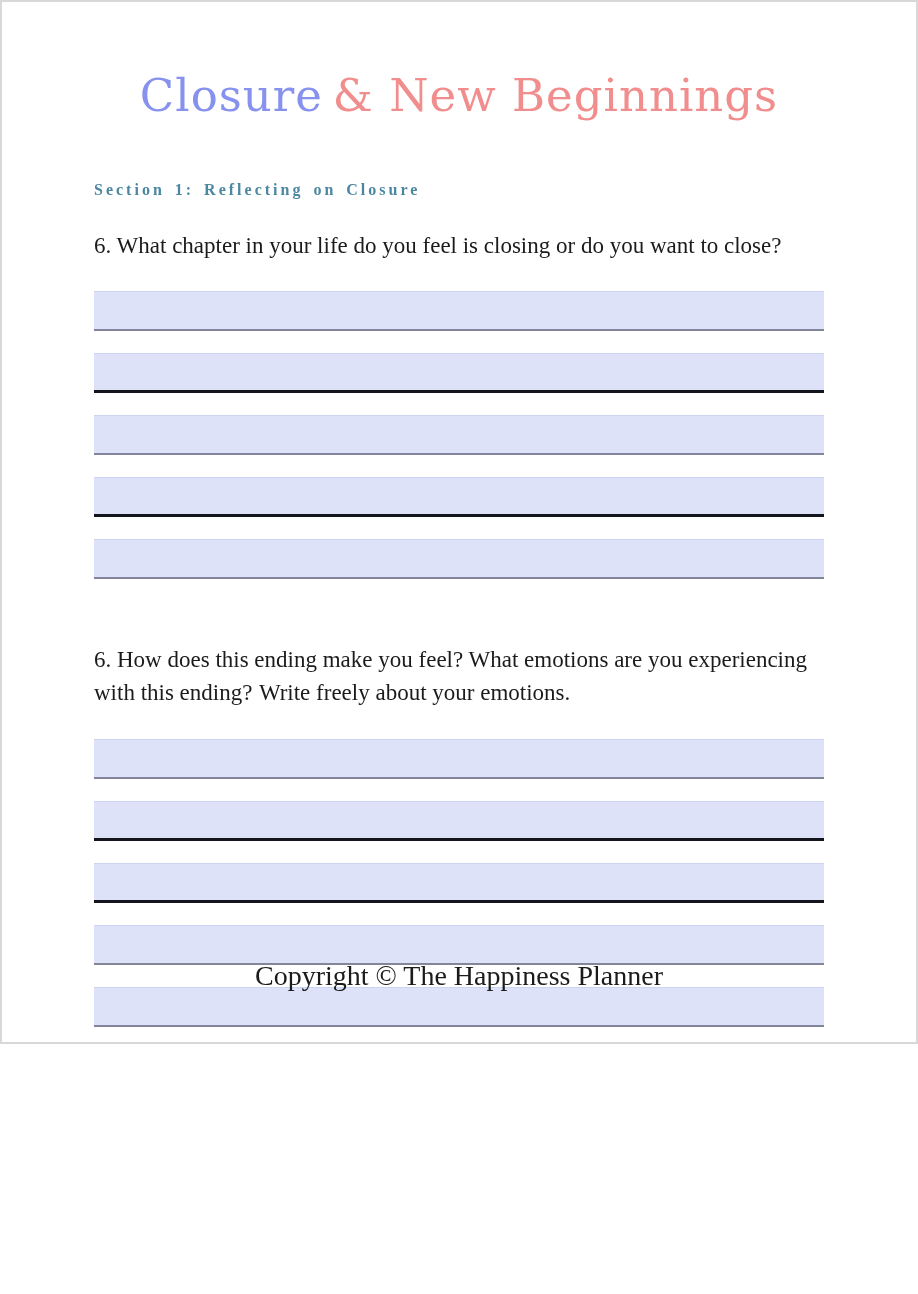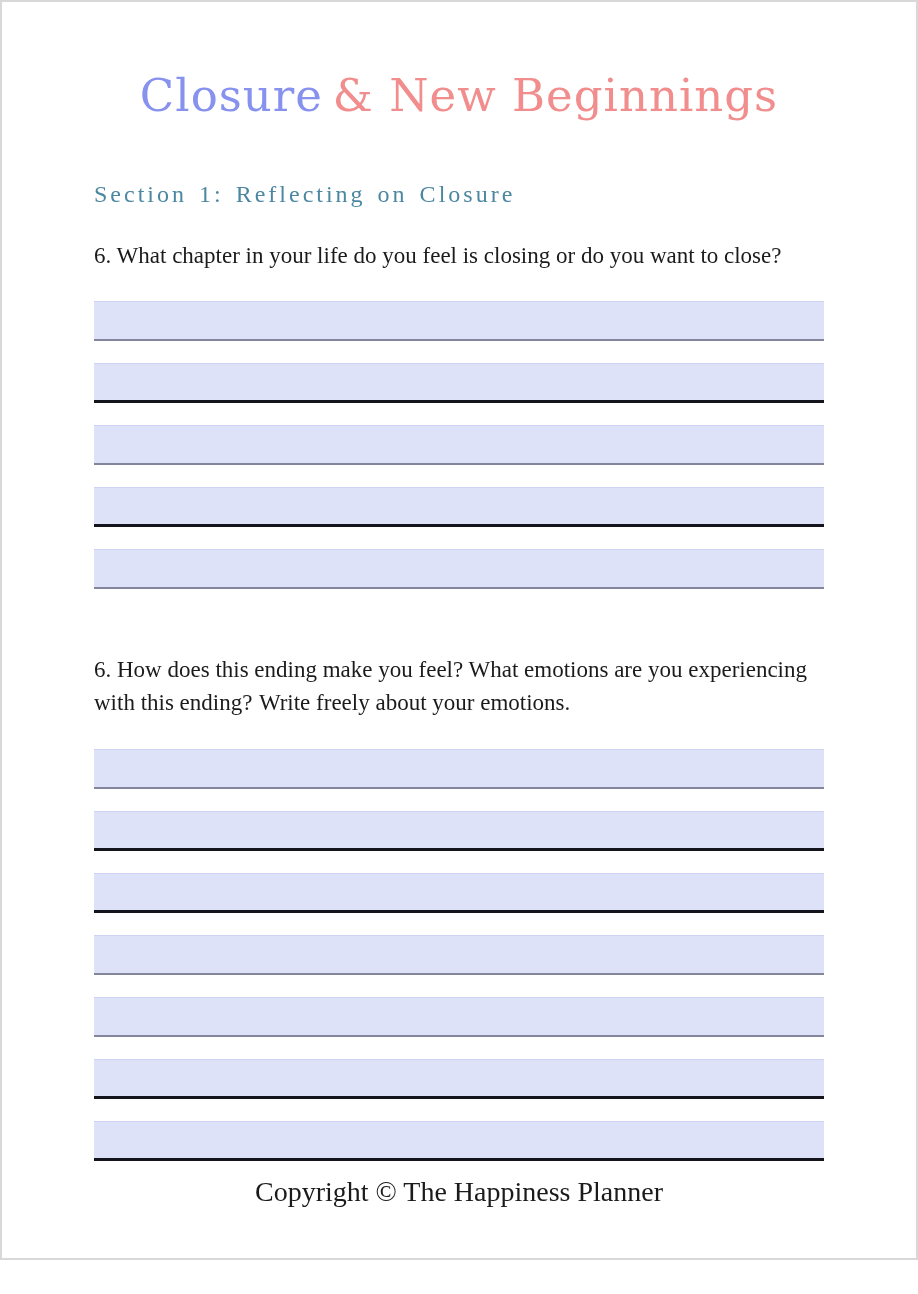--- a/index.html
+++ b/index.html
@@ -3,21 +3,21 @@
 <meta charset="utf-8">
 <style>
   html, body {
     margin: 0;
     padding: 0;
     background: #ffffff;
   }
   .page {
     position: relative;
     width: 918px;
-    height: 1260px;
+    height: 1044px;
     box-sizing: border-box;
     background: #ffffff;
     border: 2px solid var(--page_border, #d8d8d8);
     overflow: hidden;
     font-family: "Liberation Serif", serif;
     color: var(--text_black, #1b1b1b);
   }
 
   
   .title {
@@ -29,22 +29,22 @@
     line-height: 1.25;
     letter-spacing: 1px;
   }
   .title-part1 { color: var(--title_blue, #8791ee); }
   .title-part2 { color: var(--title_coral, #f18d8d); margin-left: 0.22em; }
 
   
   .section-heading {
     margin: 56px 92px 0 92px;
     font-family: "Liberation Serif", serif;
-    font-weight: 400;
-    font-size: 24px;
+    font-weight: 700;
+    font-size: 16px;
     line-height: 1.2;
     letter-spacing: 3px;
     word-spacing: 3px;
     color: var(--section_teal, #4c87a1);
   }
 
   
   .question { margin: 0 92px; }
   .question-text {
     margin: 30px 0 0 0;

